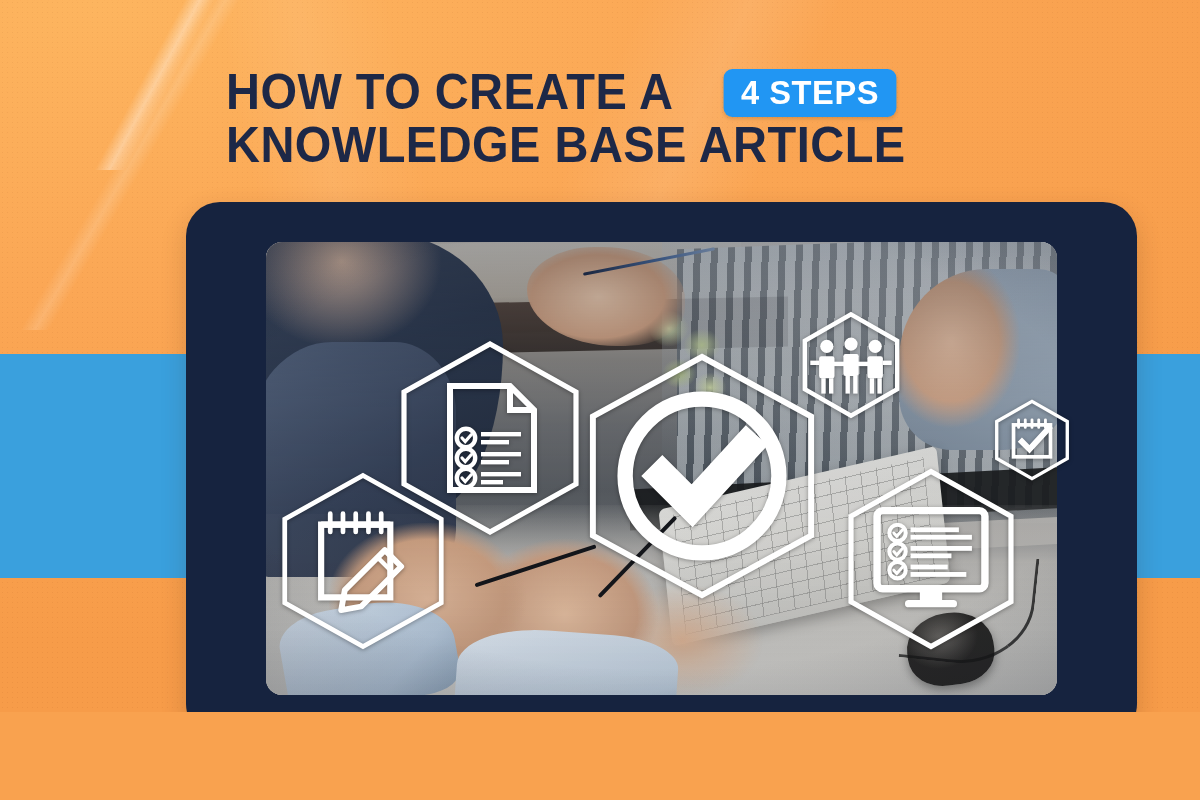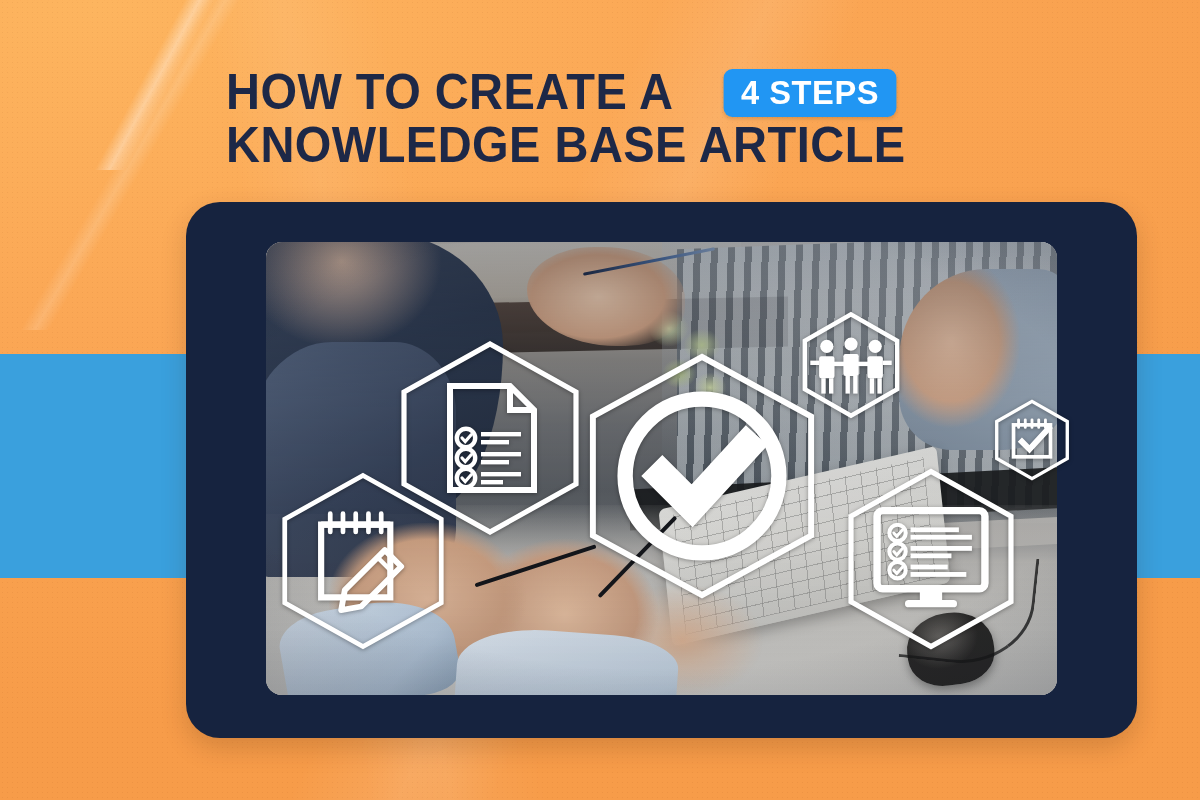--- a/index.html
+++ b/index.html
@@ -2,21 +2,21 @@
 <html><head>
 <meta charset="utf-8">
 <title>How to Create a Knowledge Base Article</title>
 <style>
   html,body{margin:0;padding:0;}
   body{
     width:1200px;height:800px;overflow:hidden;
     font-family:"Liberation Sans","DejaVu Sans",sans-serif;
     background:#f9a24f;
   }
-  .stage{position:relative;width:1200px;height:800px;overflow:hidden;}
+  .stage{position:relative;width:1200px;height:712px;overflow:hidden;}
 
   
   .bg-base{
     position:absolute;inset:0;
     background:
       radial-gradient(120% 90% at 8% 0%,  #fdb55f 0%, #fba755 45%, #f79c49 100%),
       linear-gradient(100deg,#fcb25d 0%,#faa552 38%,#f79645 72%,#f89b4b 100%);
   }
   .bg-sheen{
     position:absolute;inset:0;

